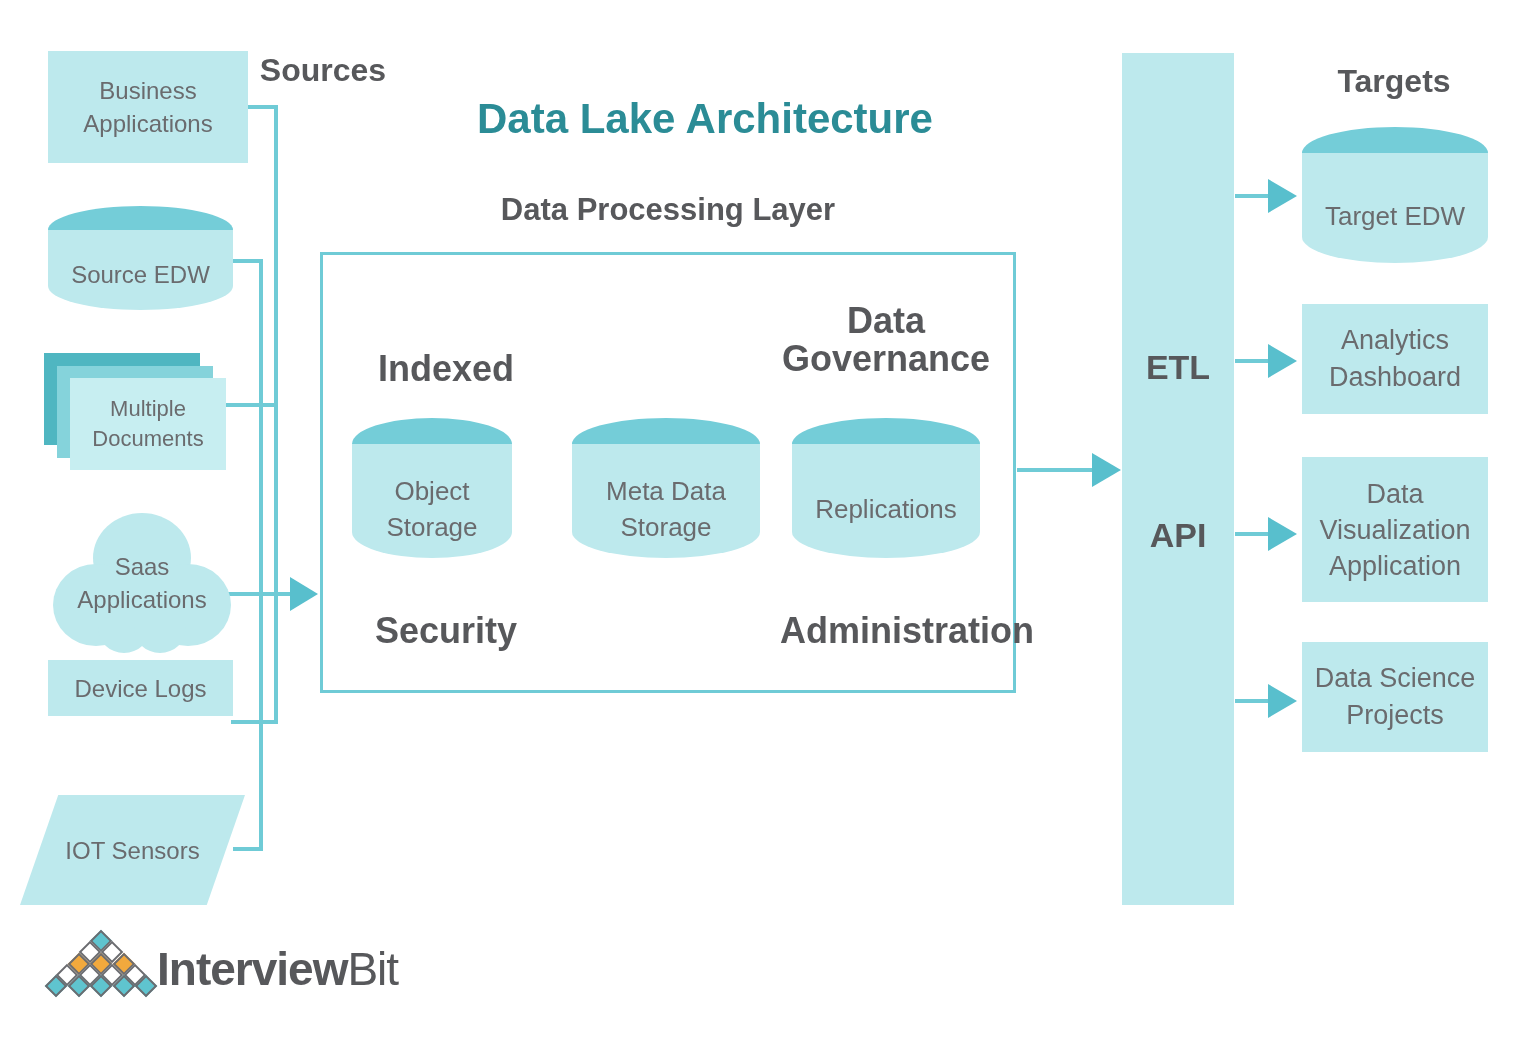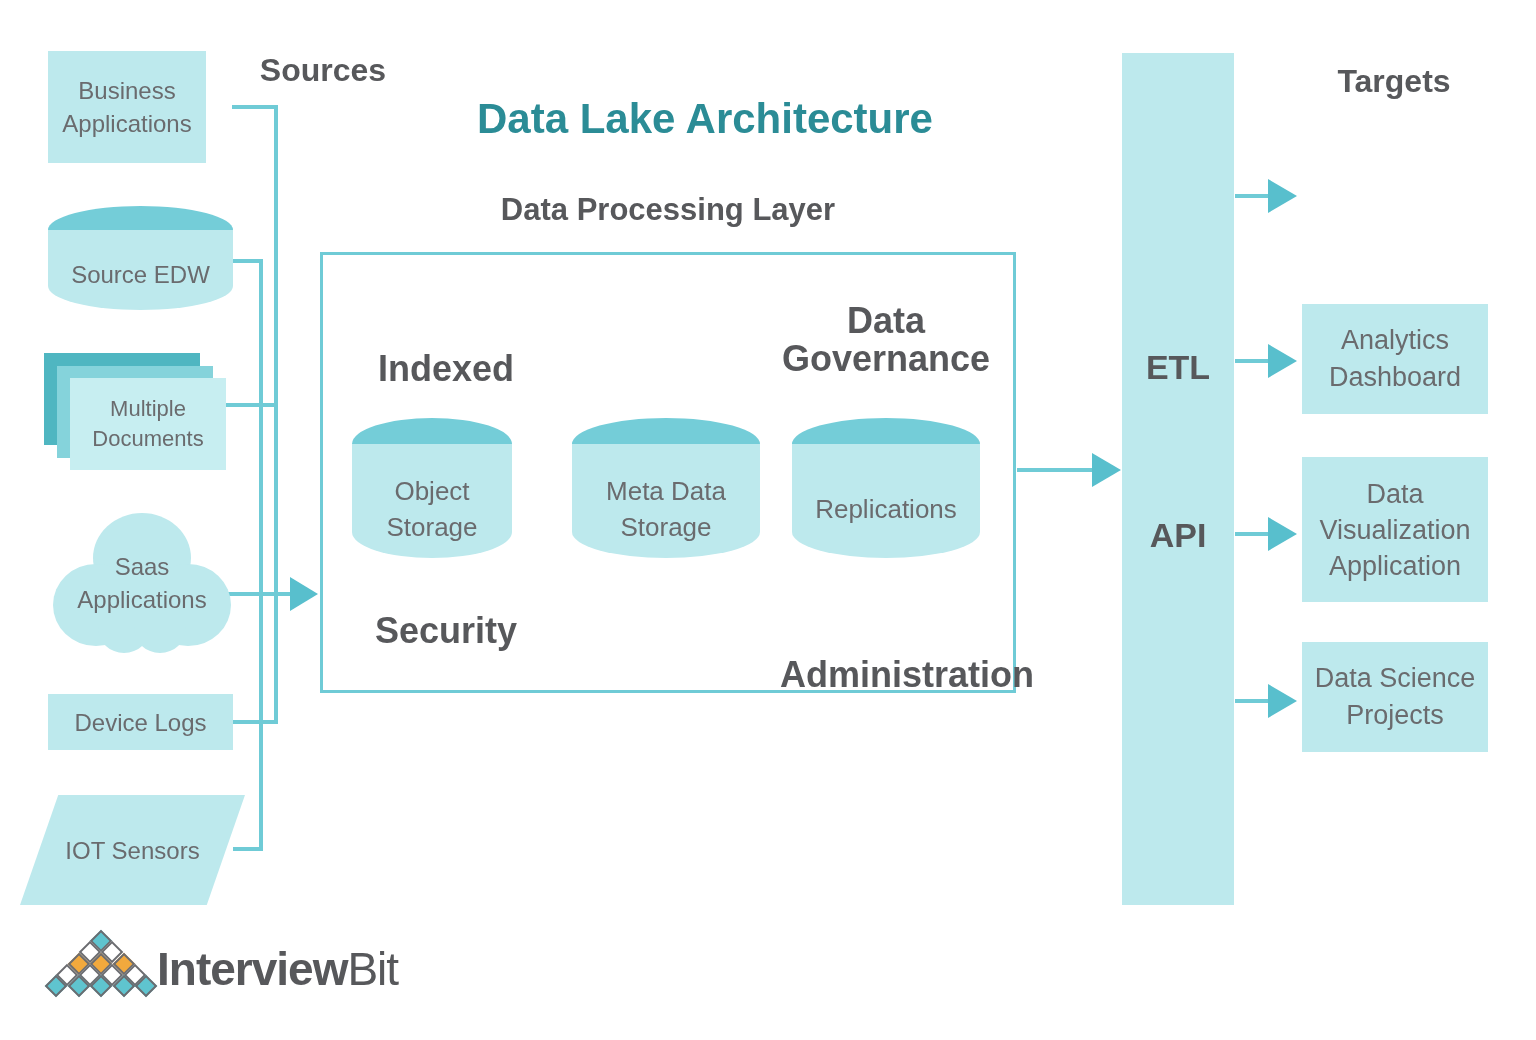--- a/index.html
+++ b/index.html
@@ -82,21 +82,21 @@
   </svg>
 
   <div class="heading" style="left:248px;top:52px;width:150px;font-size:32px;">Sources</div>
 
   <div class="heading" style="left:320px;top:95px;width:770px;font-size:42px;color:var(--title-teal);">Data Lake Architecture</div>
 
   <div class="heading" style="left:1300px;top:63px;width:188px;font-size:32px;">Targets</div>
 
   <div class="heading" style="left:320px;top:192px;width:696px;font-size:31px;">Data Processing Layer</div>
 
-  <div class="node rect-node" style="left:48px;top:51px;width:158px;height:112px;">
+  <div class="node rect-node" style="left:48px;top:51px;width:200px;height:112px;">
     <span class="shape-label">Business Applications</span>
   </div>
 
   <div class="cylinder" style="left:48px;top:206px;width:185px;height:104px;">
     <div class="cyl-top" style="height:48px;"></div>
     <div class="cyl-body" style="top:24px;border-radius:0 0 50% 50% / 0 0 24px 24px;">
       <span class="cyl-label" style="font-size:24px;padding-top:10px;">Source EDW</span>
     </div>
   </div>
 
@@ -111,34 +111,34 @@
       <ellipse cx="90" cy="46" rx="49" ry="45" fill="var(--shape-fill)"></ellipse>
       <ellipse cx="44" cy="93" rx="43" ry="41" fill="var(--shape-fill)"></ellipse>
       <ellipse cx="136" cy="93" rx="43" ry="41" fill="var(--shape-fill)"></ellipse>
       <ellipse cx="72" cy="116" rx="26" ry="25" fill="var(--shape-fill)"></ellipse>
       <ellipse cx="108" cy="116" rx="26" ry="25" fill="var(--shape-fill)"></ellipse>
       <rect x="42" y="58" width="96" height="56" fill="var(--shape-fill)"></rect>
     </svg>
     <span class="shape-label cloud-label">Saas Applications</span>
   </div>
 
-  <div class="node rect-node" style="left:48px;top:694px;width:185px;height:56px;">
+  <div class="node rect-node" style="left:48px;top:660px;width:185px;height:56px;">
     <span class="shape-label">Device Logs</span>
   </div>
 
   <div class="node parallelogram" style="left:20px;top:795px;width:225px;height:110px;">
     <span class="shape-label">IOT Sensors</span>
   </div>
 
   <div class="node" style="left:320px;top:252px;width:696px;height:441px;border:3px solid var(--line);background:transparent;"></div>
 
   <div class="zone-label" style="left:352px;top:350px;width:188px;">Indexed</div>
   <div class="zone-label" style="left:780px;top:302px;width:212px;">Data Governance</div>
   <div class="zone-label" style="left:352px;top:612px;width:188px;">Security</div>
-  <div class="zone-label" style="left:780px;top:612px;width:212px;margin-top:44px;">Administration</div>
+  <div class="zone-label" style="left:780px;top:612px;width:212px;">Administration</div>
 
   <div class="cylinder" style="left:352px;top:418px;width:160px;height:140px;">
     <div class="cyl-top"></div>
     <div class="cyl-body">
       <span class="cyl-label narrow">Object Storage</span>
     </div>
   </div>
 
   <div class="cylinder" style="left:572px;top:418px;width:188px;height:140px;">
     <div class="cyl-top"></div>
@@ -151,20 +151,26 @@
     <div class="cyl-top"></div>
     <div class="cyl-body">
       <span class="cyl-label">Replications</span>
     </div>
   </div>
 
   <div id="pipeline-bar"></div>
   <div class="pipeline-label" style="top:348px;">ETL</div>
   <div class="pipeline-label" style="top:516px;">API</div>
 
+  <div class="cylinder" style="left:1302px;top:127px;width:186px;height:136px;">
+    <div class="cyl-top"></div>
+    <div class="cyl-body">
+      <span class="cyl-label">Target EDW</span>
+    </div>
+  </div>
 
   <div class="node rect-node" style="left:1302px;top:304px;width:186px;height:110px;">
     <span class="shape-label" style="font-size:27px;line-height:37px;">Analytics Dashboard</span>
   </div>
 
   <div class="node rect-node" style="left:1302px;top:457px;width:186px;height:145px;">
     <span class="shape-label" style="font-size:27px;line-height:36px;">Data Visualization Application</span>
   </div>
 
   <div class="node rect-node" style="left:1302px;top:642px;width:186px;height:110px;">

